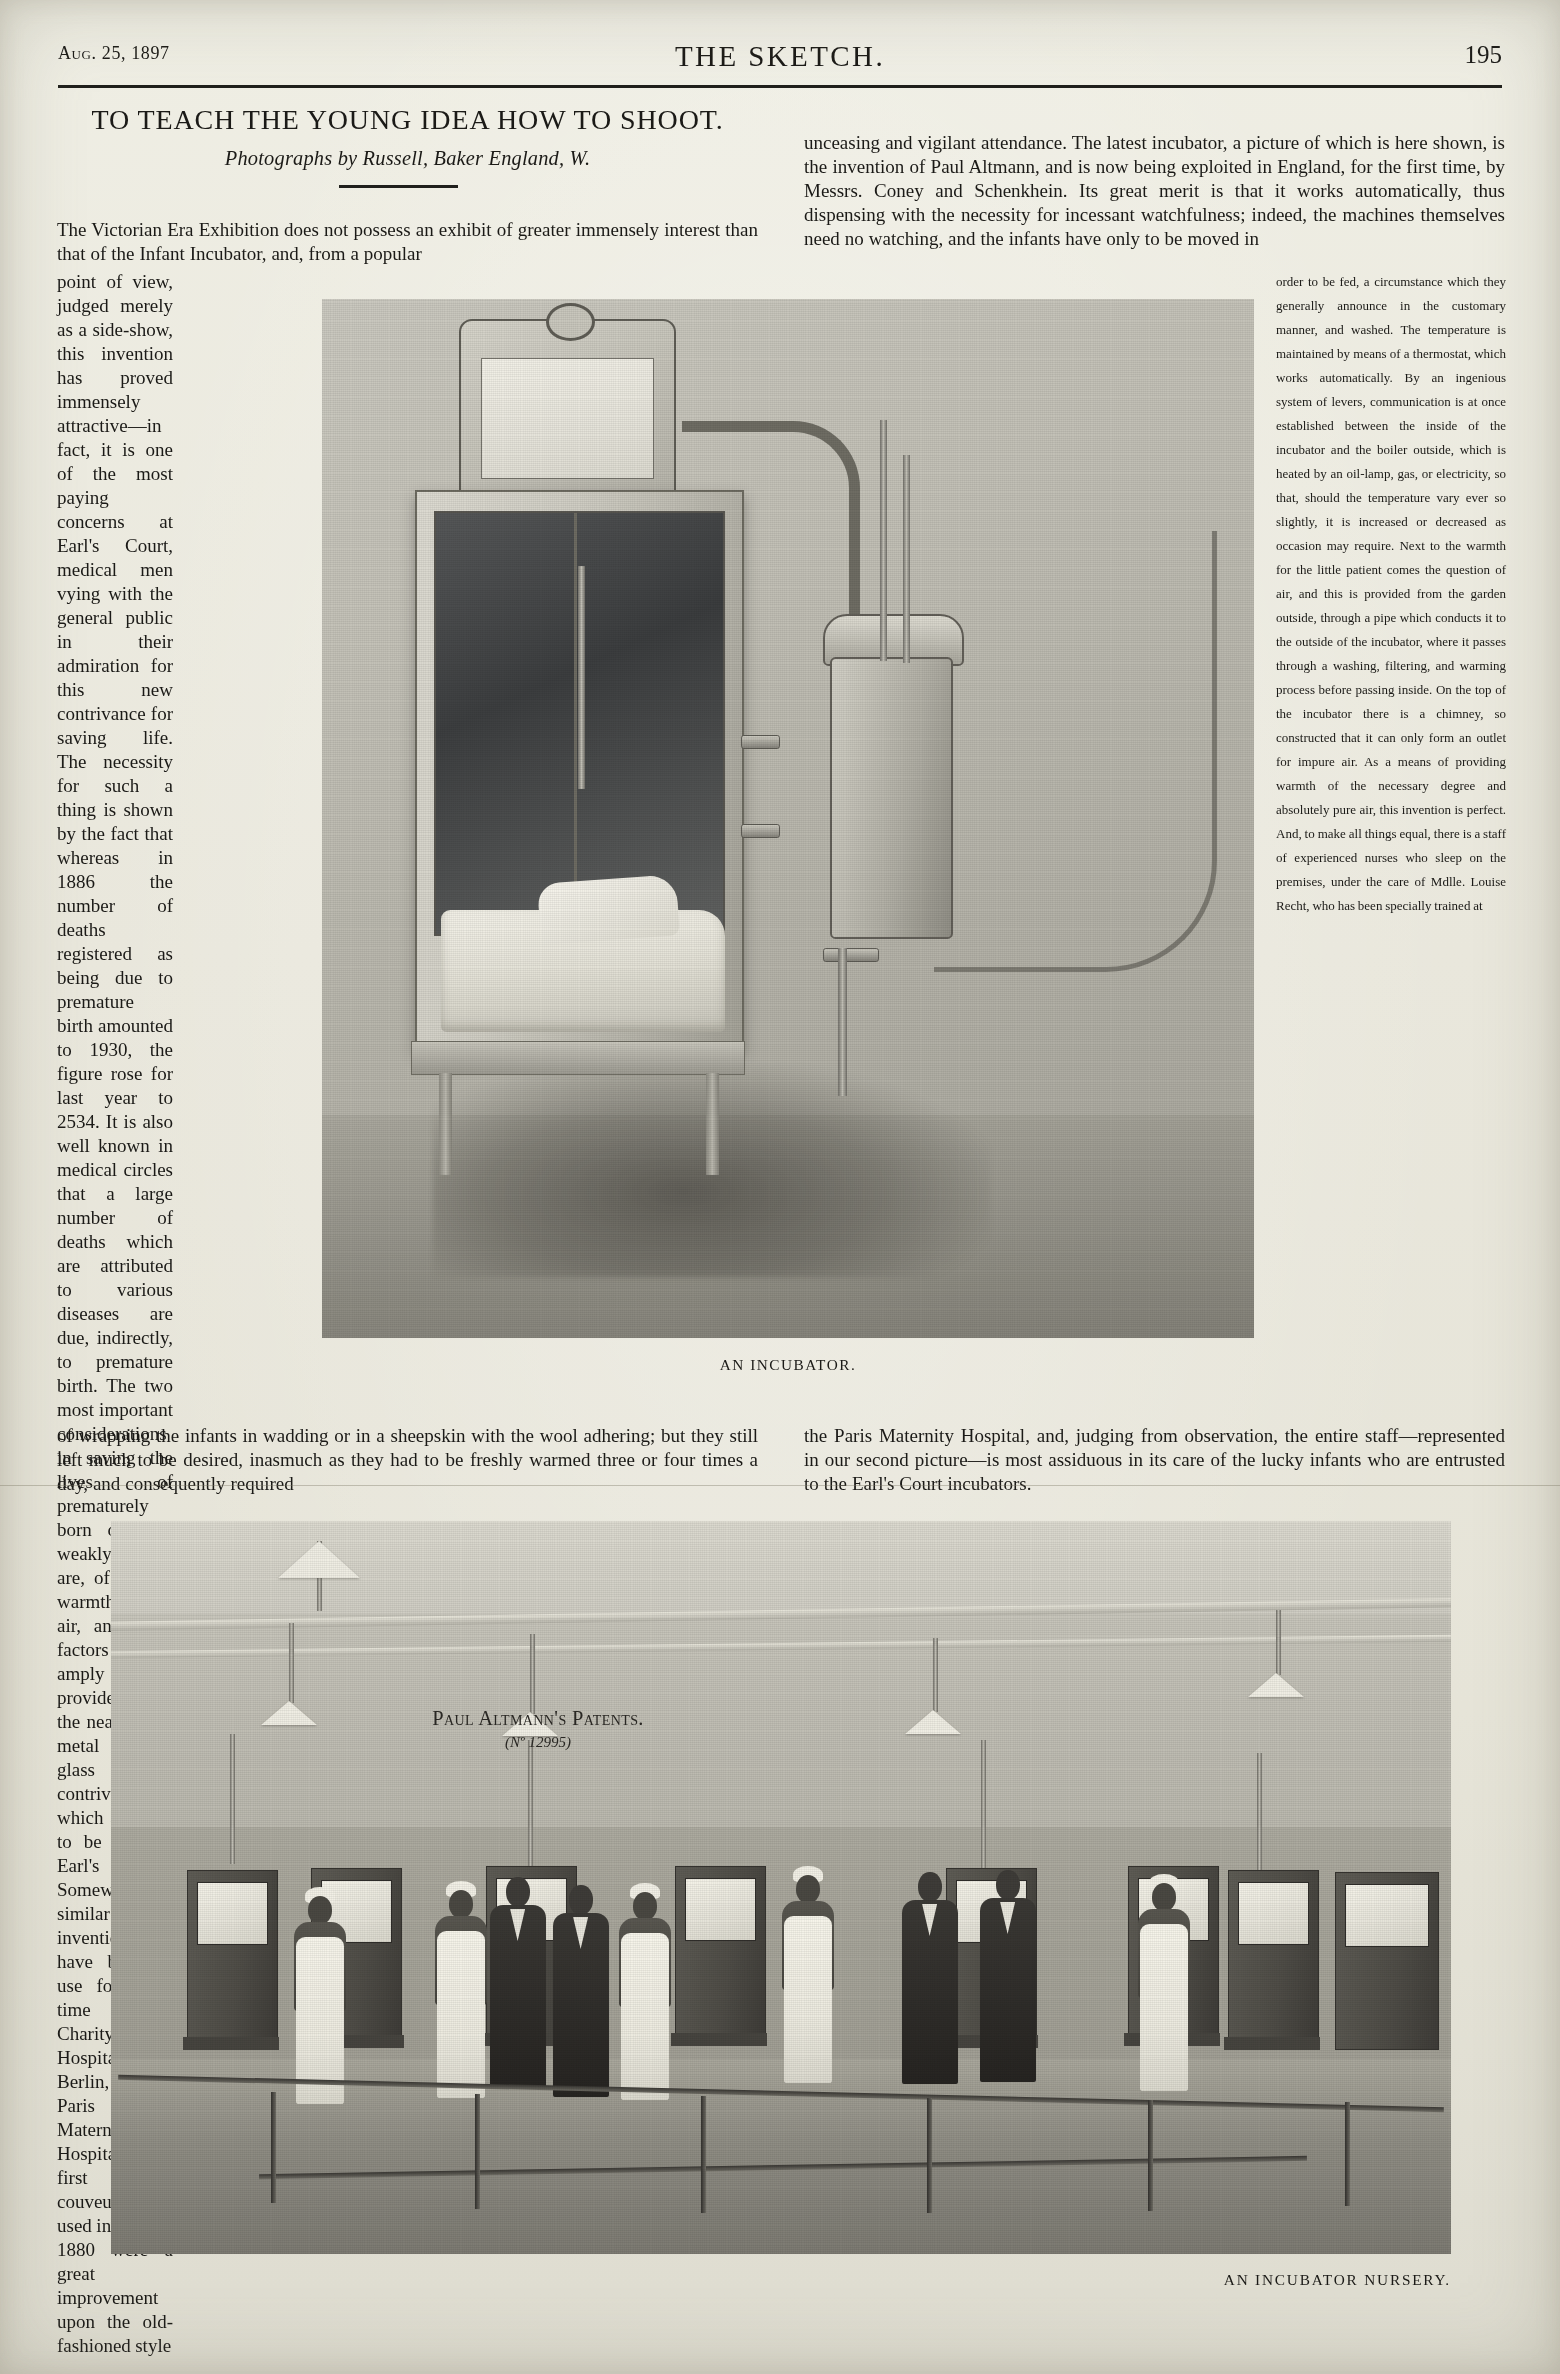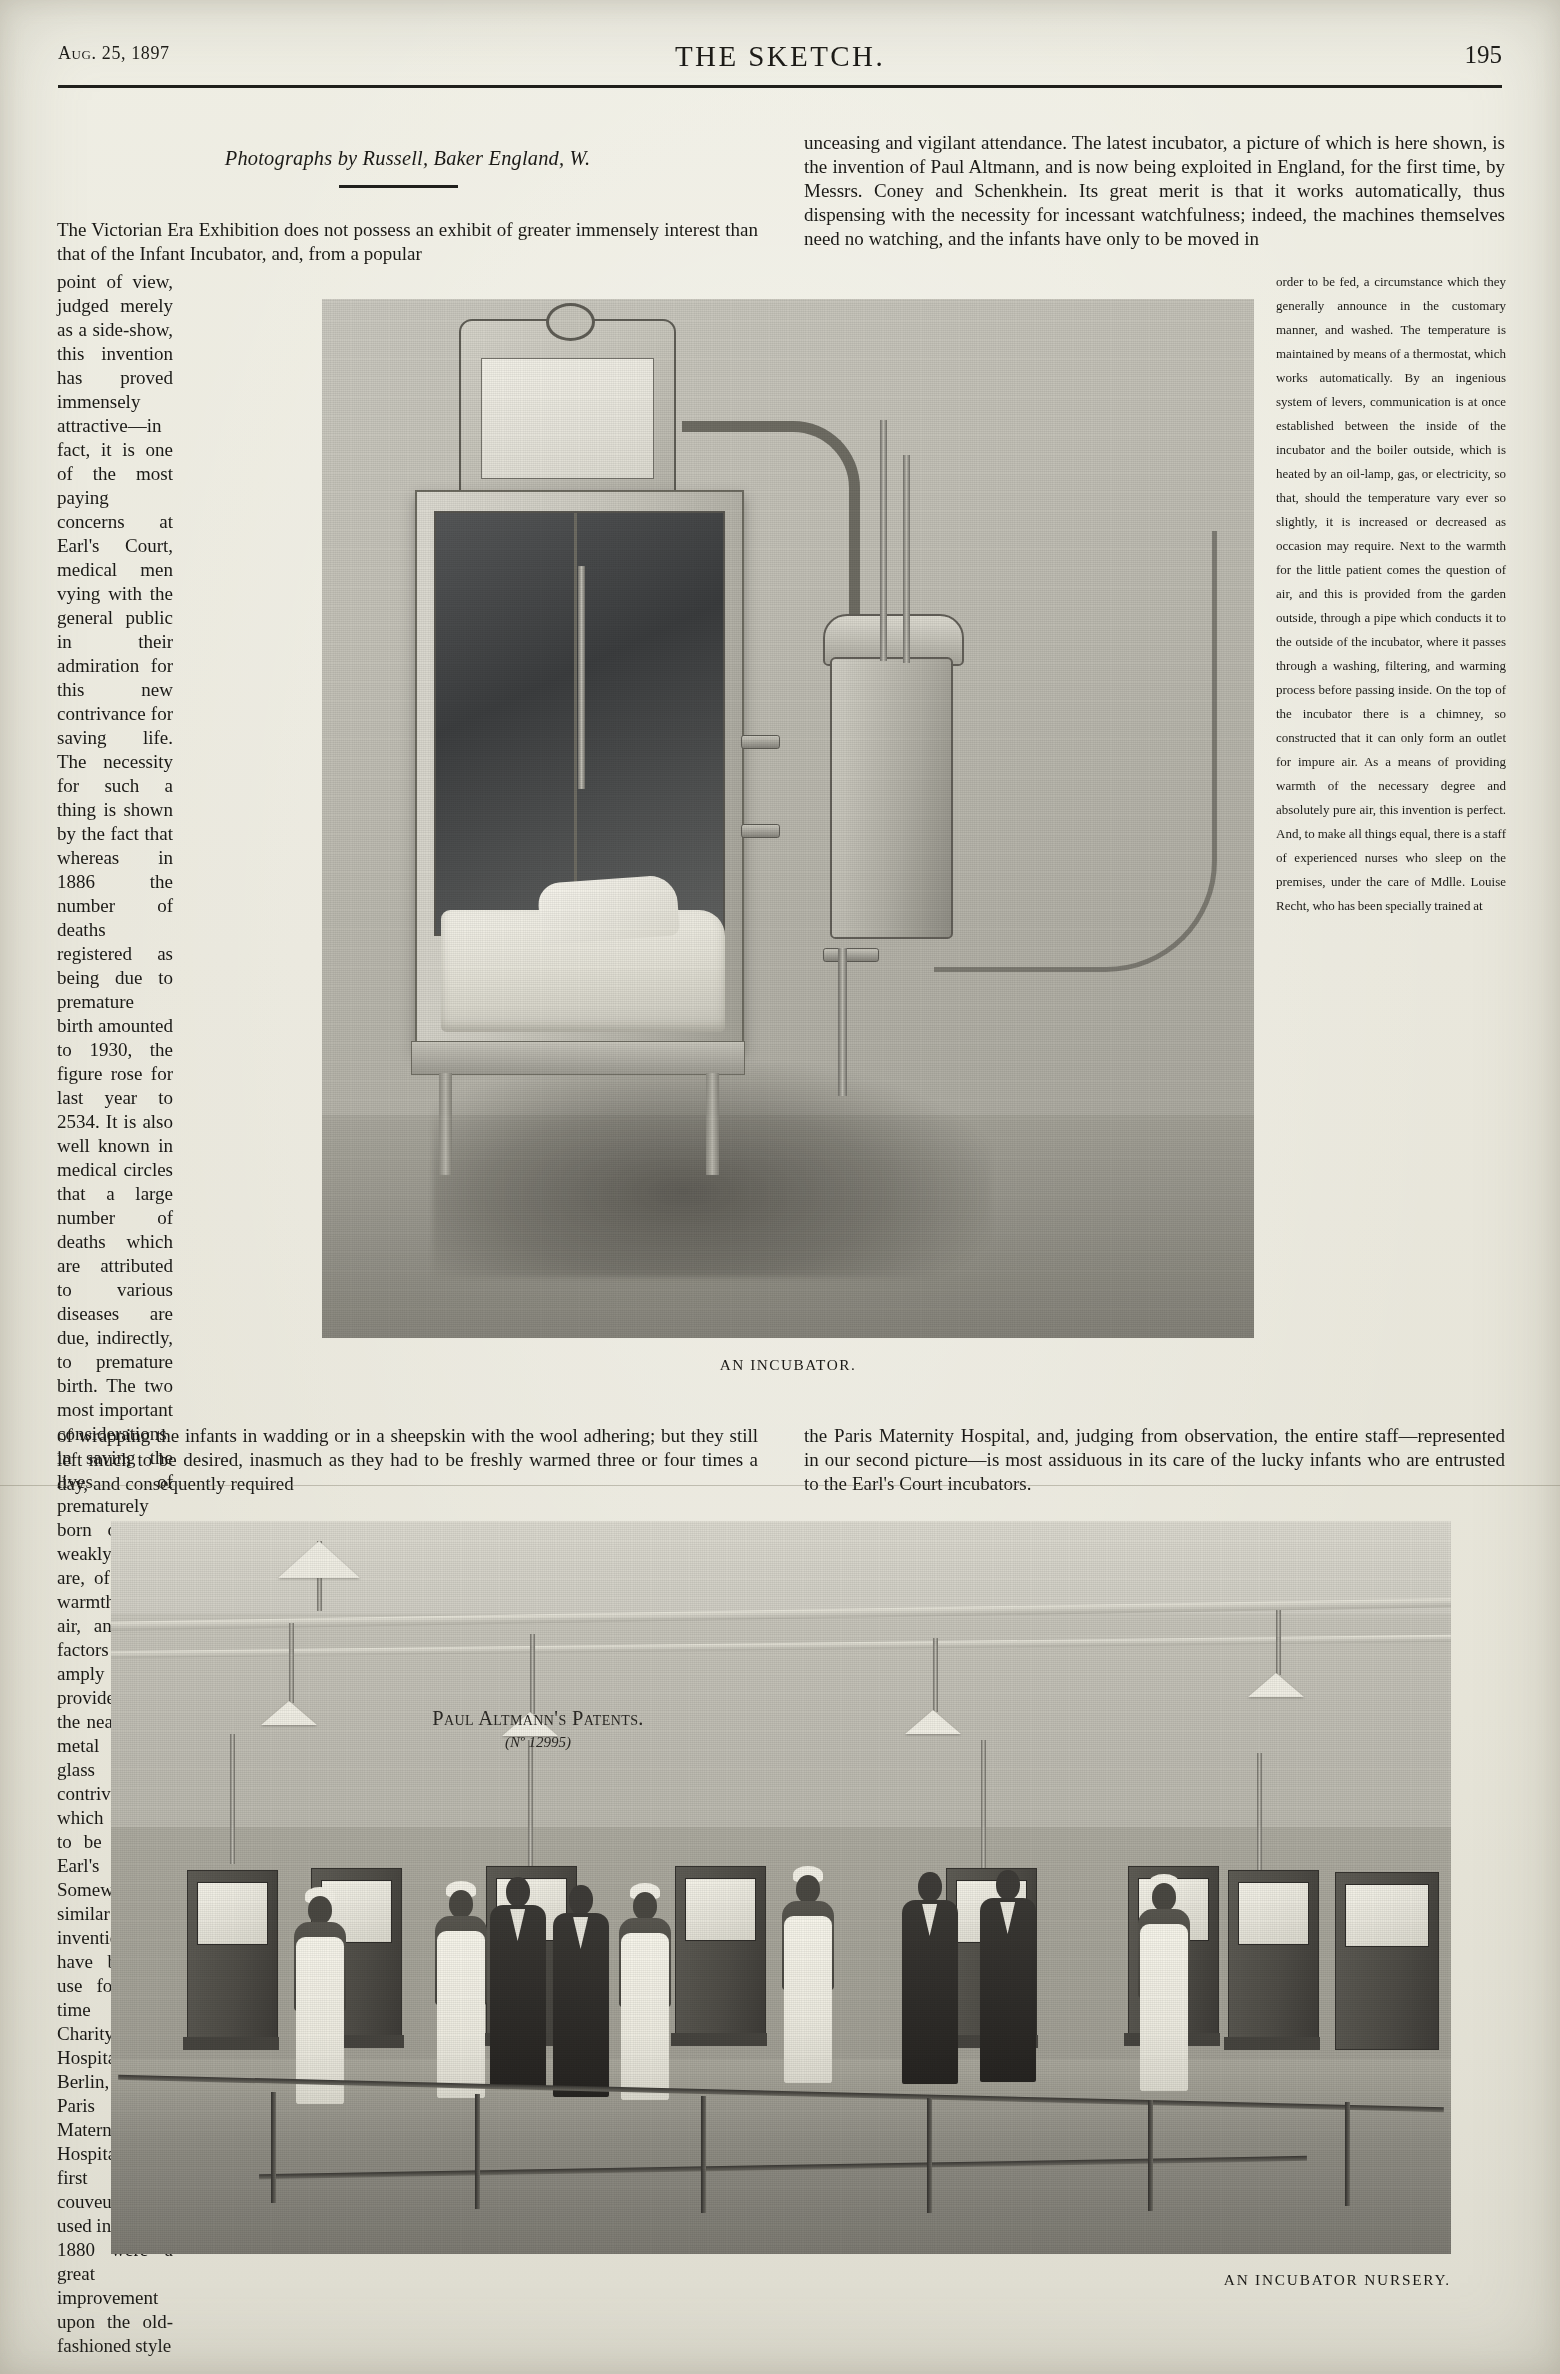--- a/index.html
+++ b/index.html
@@ -446,20 +446,21 @@
 <div class="page">
   <div class="paper-tint"></div>
 
   <div class="runhead">
     <div class="date">Aug. 25, 1897</div>
     <div class="masthead">THE SKETCH.</div>
     <div class="folio">195</div>
   </div>
   <div class="rule-main"></div>
 
+  <div class="headline">TO TEACH THE YOUNG IDEA HOW TO SHOOT.</div>
   <div class="byline">Photographs by Russell, Baker England, W.</div>
   <div class="byline-rule"></div>
 
   <div class="col col-left-intro">
     <p>The Victorian Era Exhibition does not possess an exhibit of greater immensely interest than that of the Infant Incubator, and, from a popular</p>
   </div>
   <div class="col col-right-intro">
     <p>unceasing and vigilant attendance. The latest incubator, a picture of which is here shown, is the invention of Paul Altmann, and is now being exploited in England, for the first time, by Messrs. Coney and Schenkhein. Its great merit is that it works automatically, thus dispensing with the necessity for incessant watchfulness; indeed, the machines themselves need no watching, and the infants have only to be moved in</p>
   </div>
 

